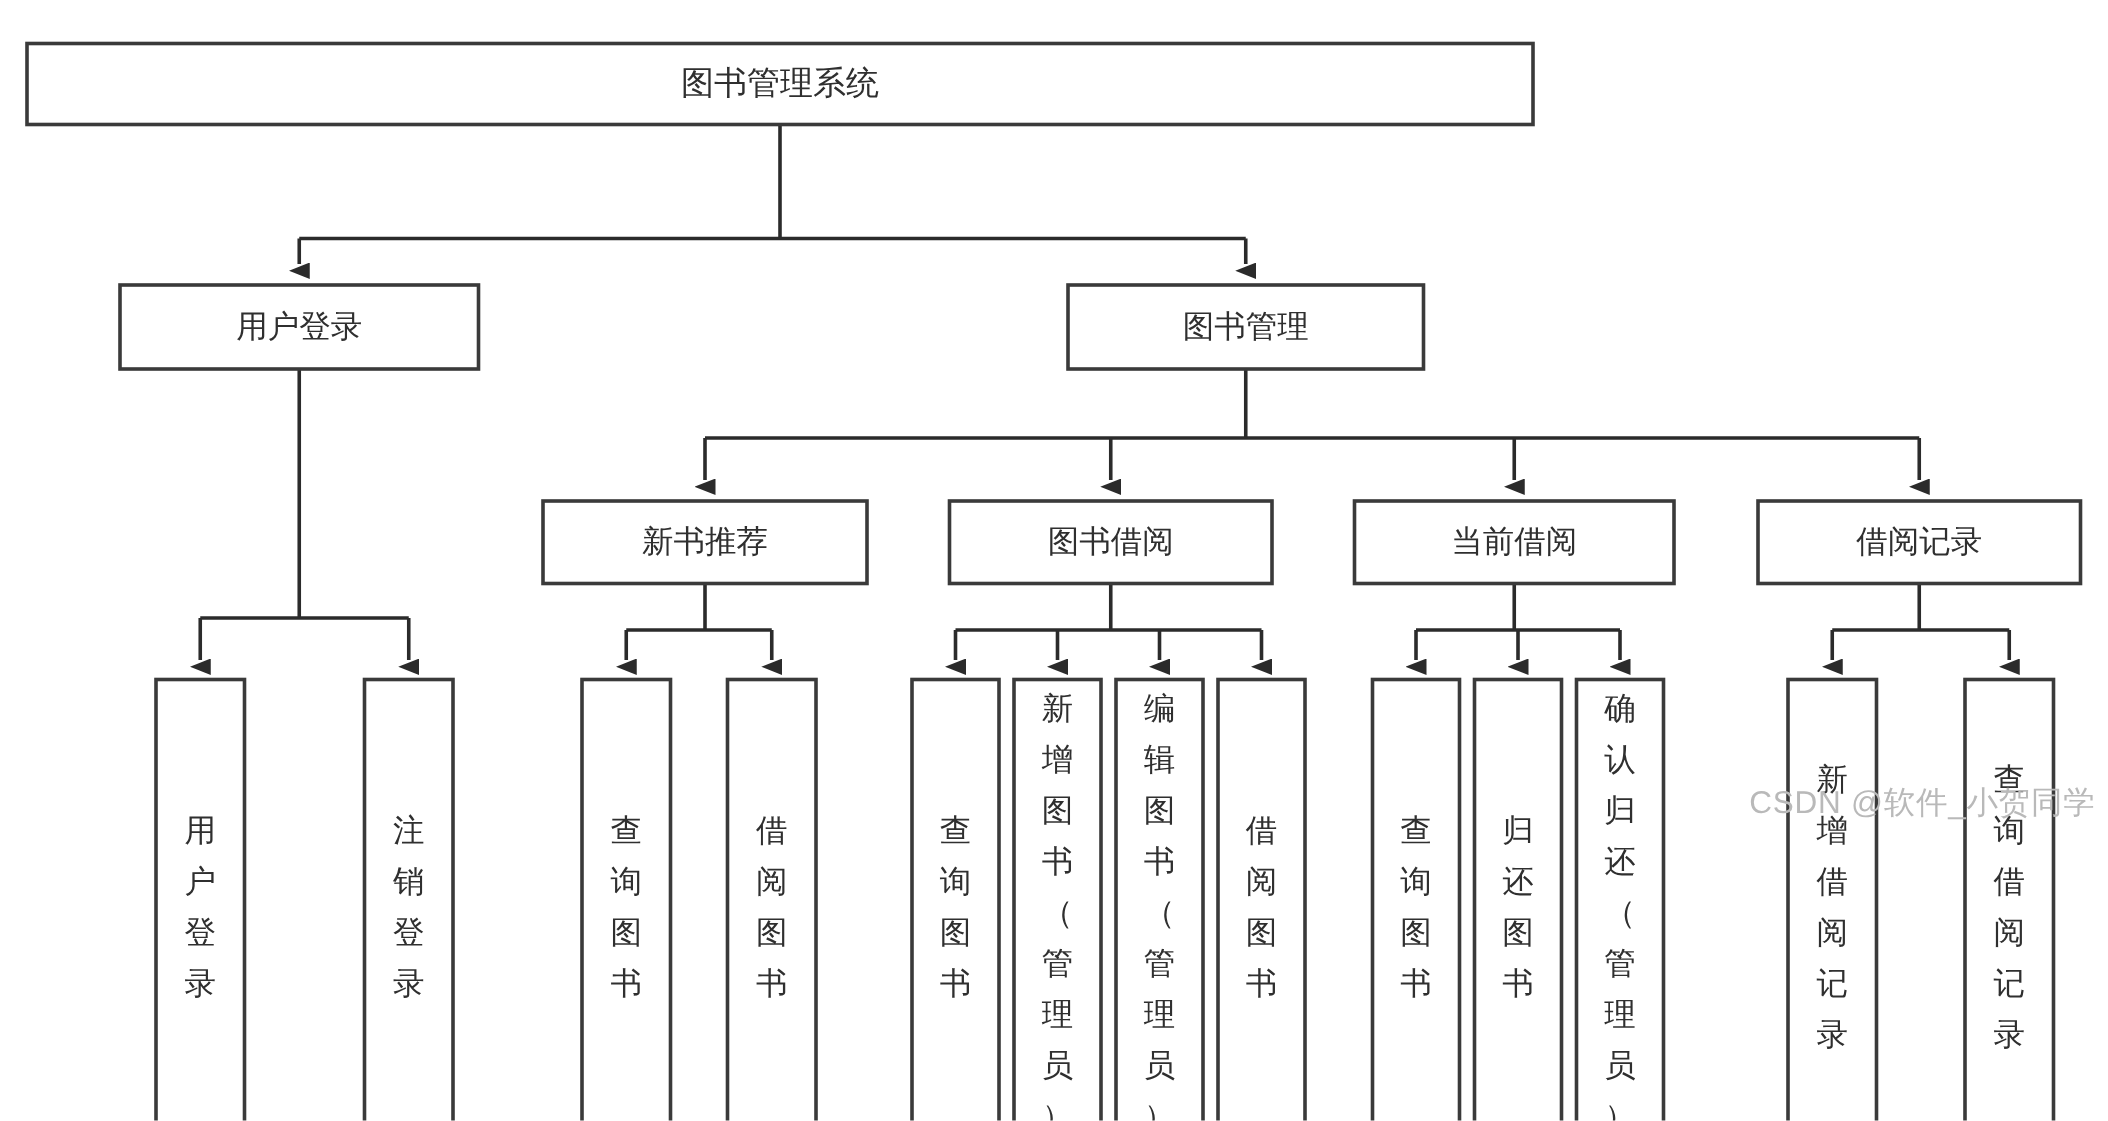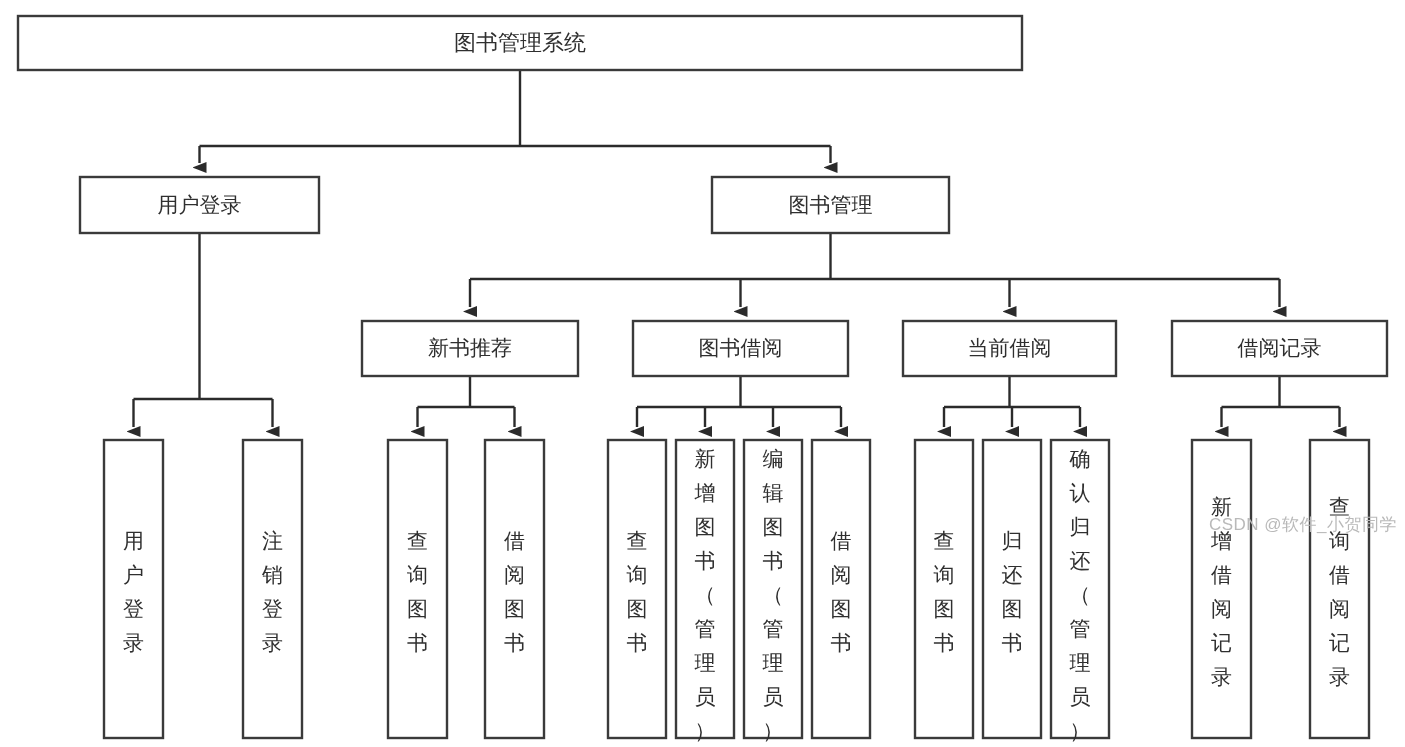--- a/index.html
+++ b/index.html
@@ -10,21 +10,21 @@
   body {
     width: 1405px;
     height: 747px;
     font-family: "Liberation Sans", "DejaVu Sans", sans-serif;
     position: relative;
     overflow: hidden;
   }
   #diagram-root {
     position: absolute;
     left: 0;
-    top: 3px;
+    top: 16px;
     width: 1405px;
     height: 539px;
   }
   svg.flow {
     display: block;
     width: 1405px;
     height: 747px;
   }
   .node-box {
     fill: #ffffff;
@@ -54,21 +54,21 @@
   }
   .arrow-head {
     fill: #2b2b2b;
     stroke: none;
   }
   .watermark {
     position: absolute;
     right: 8px;
     bottom: 6px;
     font-family: "Liberation Sans", "DejaVu Sans", sans-serif;
-    font-size: 17px;
+    font-size: 21px;
     color: #b9b9b9;
     letter-spacing: 0.5px;
     white-space: nowrap;
     user-select: none;
   }
 </style>
 </head>
 <body>
 
 <div id="diagram-root">

